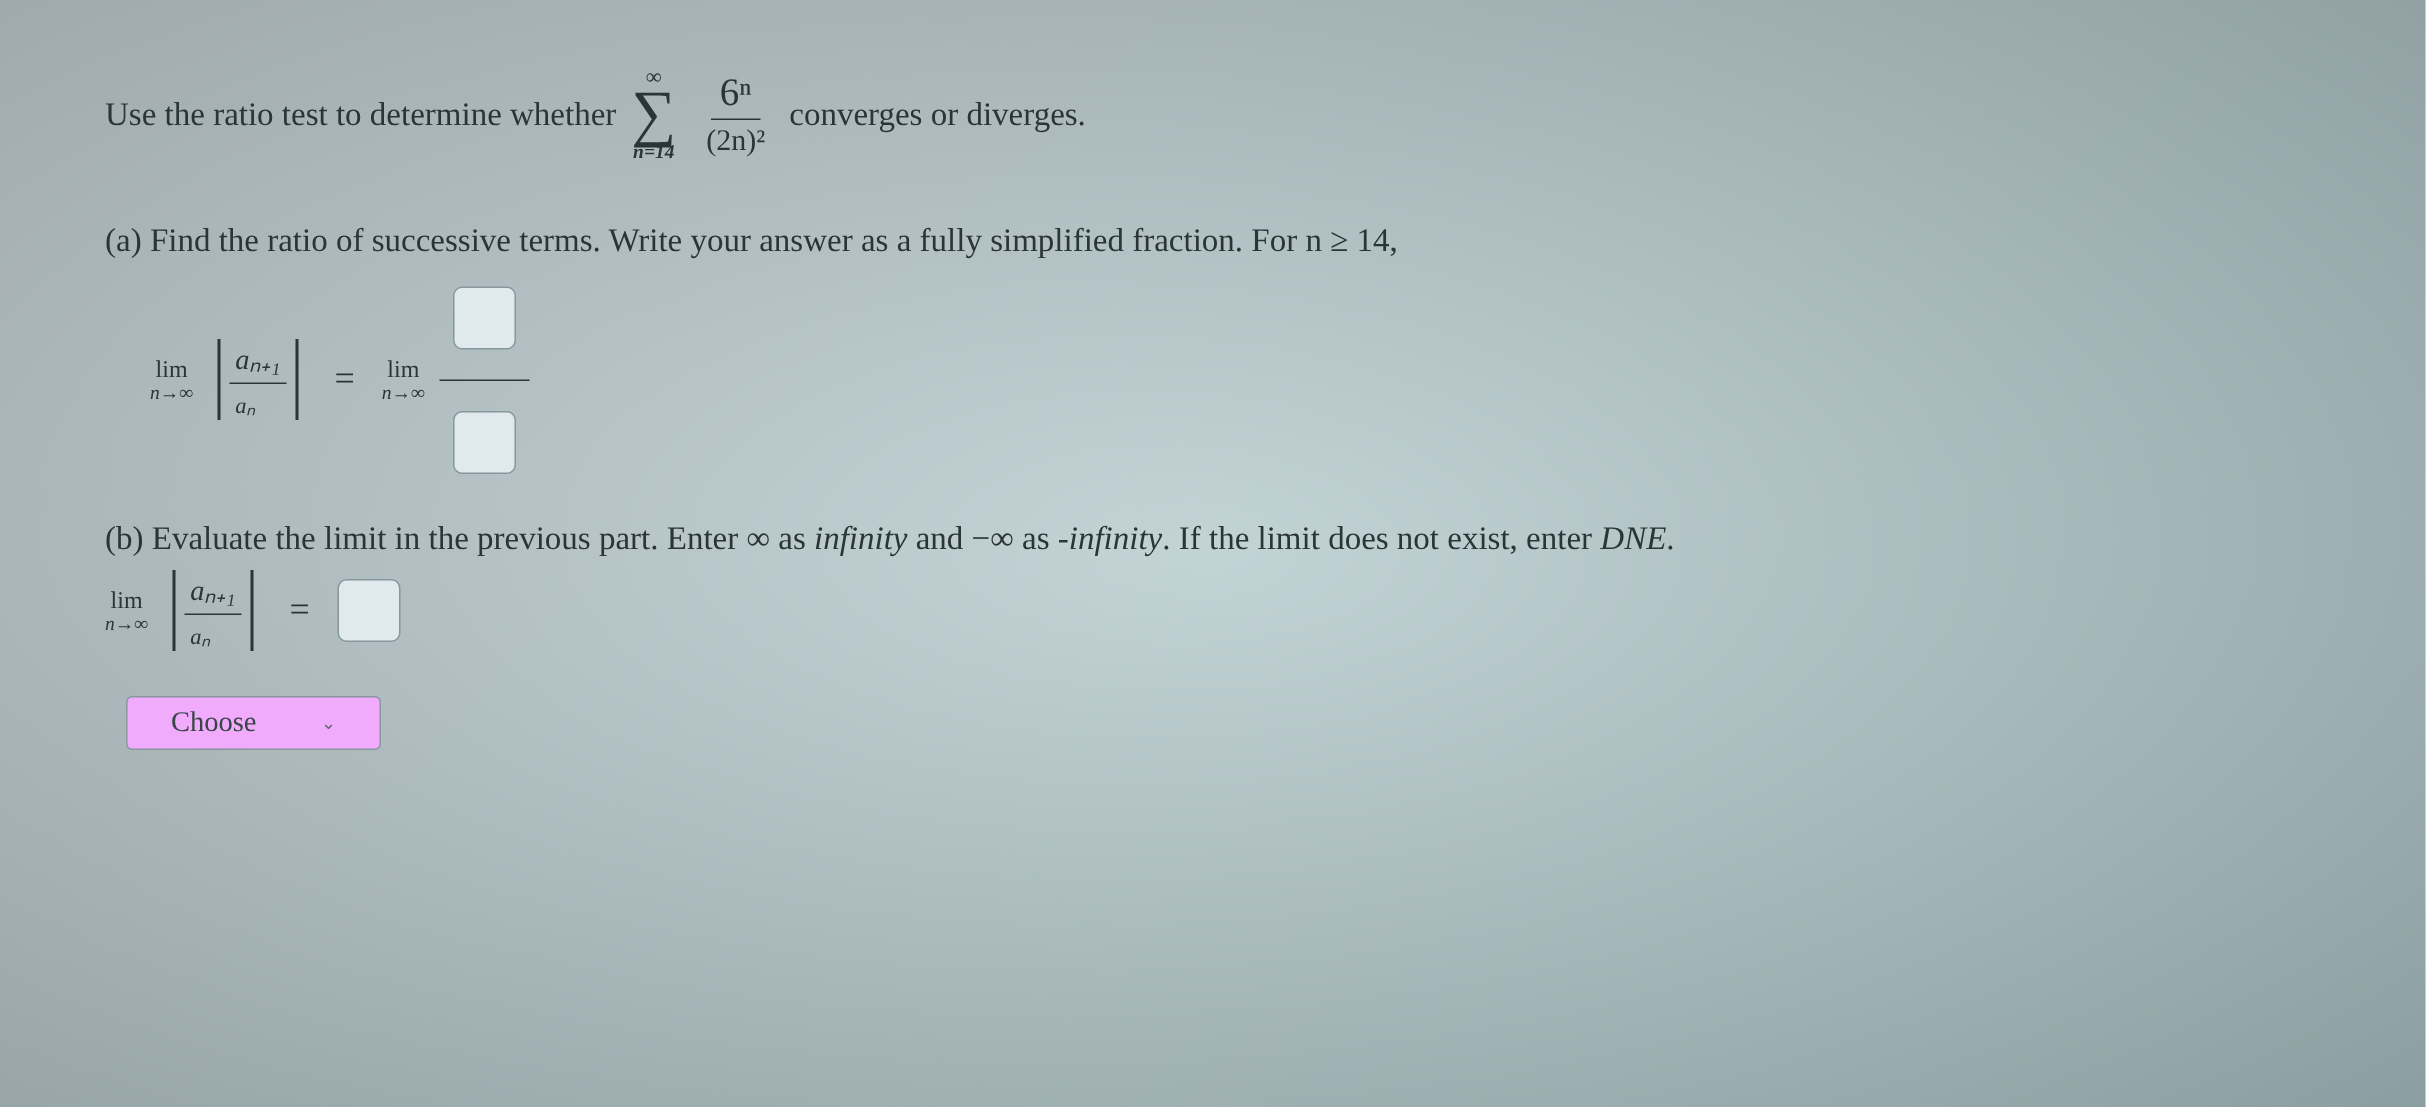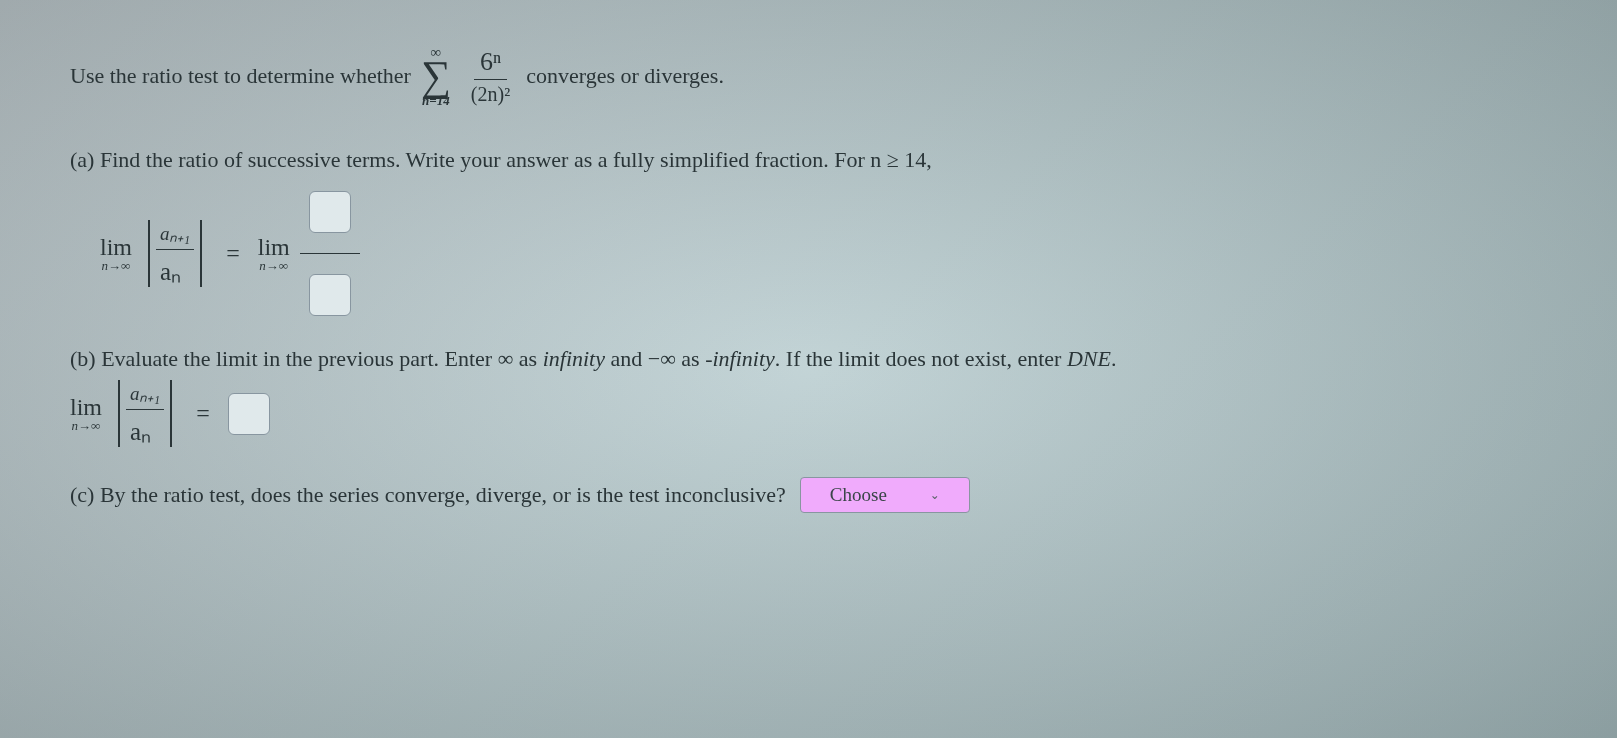--- a/index.html
+++ b/index.html
@@ -63,40 +63,40 @@
       margin-top: 18px;
       margin-left: 30px;
       font-family: 'Times New Roman', serif;
     }
     .lim-block {
       display: inline-flex;
       flex-direction: column;
       align-items: center;
       line-height: 1;
     }
-    .lim-top { font-size: 24px; }
+    .lim-top { font-size: 16px; }
     .lim-bot { font-size: 13px; font-style: italic; }
     .abs-wrap {
       display: inline-flex;
       align-items: center;
     }
     .abs-bar {
       width: 2px;
       align-self: stretch;
       background: #2a3538;
       margin: 0 6px;
       min-height: 52px;
     }
     .ratio-frac {
       display: inline-flex;
       flex-direction: column;
       align-items: flex-start;
     }
     .ratio-frac .rnum { font-size: 19px; font-style: italic; padding: 0 4px 3px 4px; border-bottom: 1.5px solid #2a3538;}
-    .ratio-frac .rden { font-size: 25px; padding: 3px 4px 0 4px;}
+    .ratio-frac .rden { font-size: 15px; font-style: italic; padding: 3px 4px 0 4px;}
     .eq { font-size: 24px; margin: 0 8px; }
     .input-box {
       width: 42px;
       height: 42px;
       border: 1.5px solid #8896a0;
       border-radius: 6px;
       background: #e0e9eb;
       font-size: 16px;
       text-align: center;
       color: #2a3538;
@@ -197,20 +197,19 @@
           <span class="rden">aₙ</span>
         </span>
         <span class="abs-bar"></span>
       </span>
       <span class="eq">=</span>
       <input class="input-box" type="text" style="">
     </div>
   </div>
 
   <div class="part" style="margin-bottom:0; display:flex; align-items:center; flex-wrap:wrap;">
-    <span>(c) By the ratio test, does the series converge, diverge, or is the test inconclusive?</span>
     <span class="select-box">
       <span>Choose</span>
       <span class="chev">⌄</span>
     </span>
   </div>
 
 </div>
 
 </body></html>

